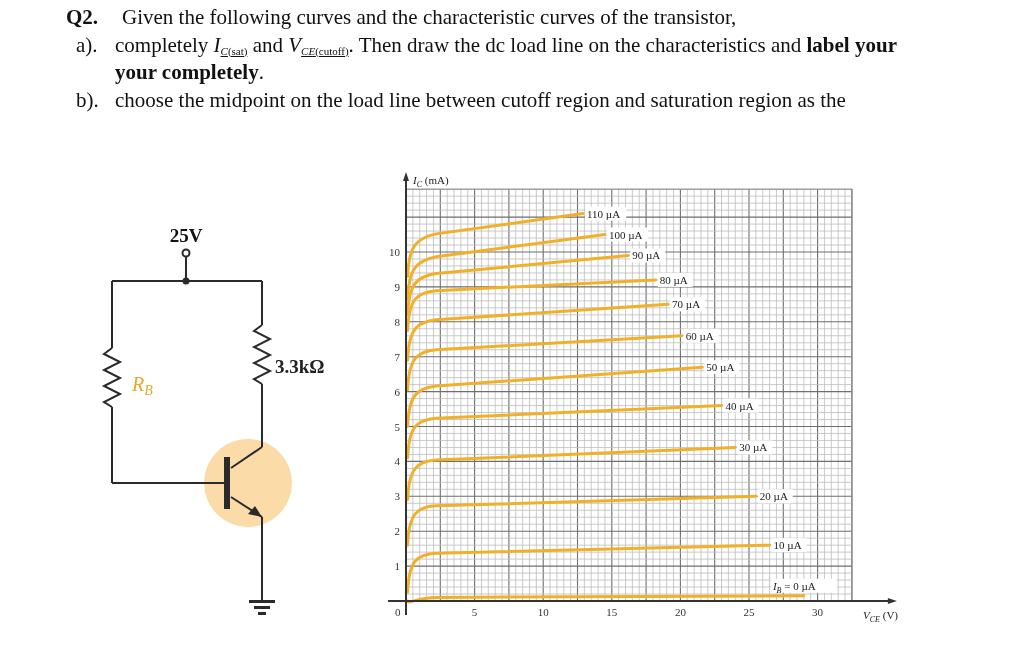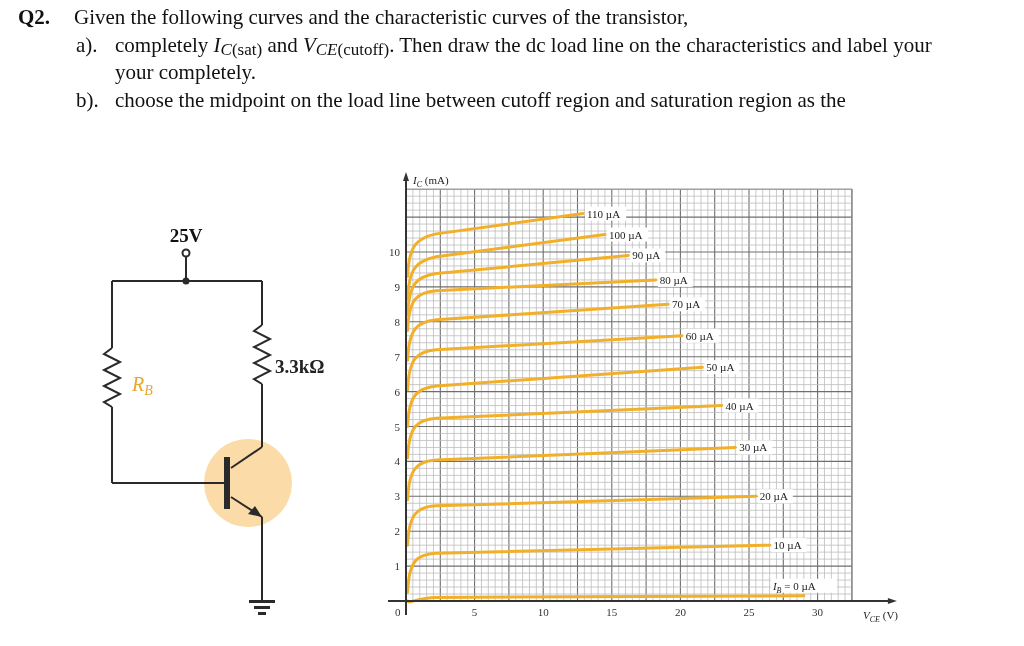--- a/index.html
+++ b/index.html
@@ -1,24 +1,24 @@
 <!DOCTYPE html>
 <html><head>
 <meta charset="utf-8">
 <style>
   html,body{margin:0;padding:0;background:#fff;}
   body{width:1024px;height:646px;position:relative;overflow:hidden;font-family:"Liberation Serif","DejaVu Serif",serif;color:#111;}
   .q{position:absolute;left:18px;top:4px;width:1000px;font-size:21px;line-height:27.5px;}
   .q .row{position:relative;white-space:nowrap;}
-  .q .qnum{font-weight:bold;display:inline-block;width:56px;}
+  .q .qnum{font-weight:bold;display:inline-block;width:56px;margin-left:48px;}
   .q .sub{position:absolute;left:58px;}
   .q .subtext{position:absolute;left:97px;}
   .q i{font-style:italic;}
-  .q sub{font-size:17px;vertical-align:-3px;font-style:italic;}
-  .q b{font-weight:normal;}
+  .q sub{font-size:11px;vertical-align:-3px;font-style:italic;text-decoration:underline;}
+  .q b{font-weight:bold;}
   #circuit{position:absolute;left:100px;top:210px;}
   #chart{position:absolute;left:360px;top:165px;}
   svg text{font-family:"Liberation Serif","DejaVu Serif",serif;}
 </style>
 </head>
 <body>
 
 <div class="q">
   <div class="row">
     <span class="qnum">Q2.</span><span>Given the following curves and the characteristic curves of the transistor,</span>

